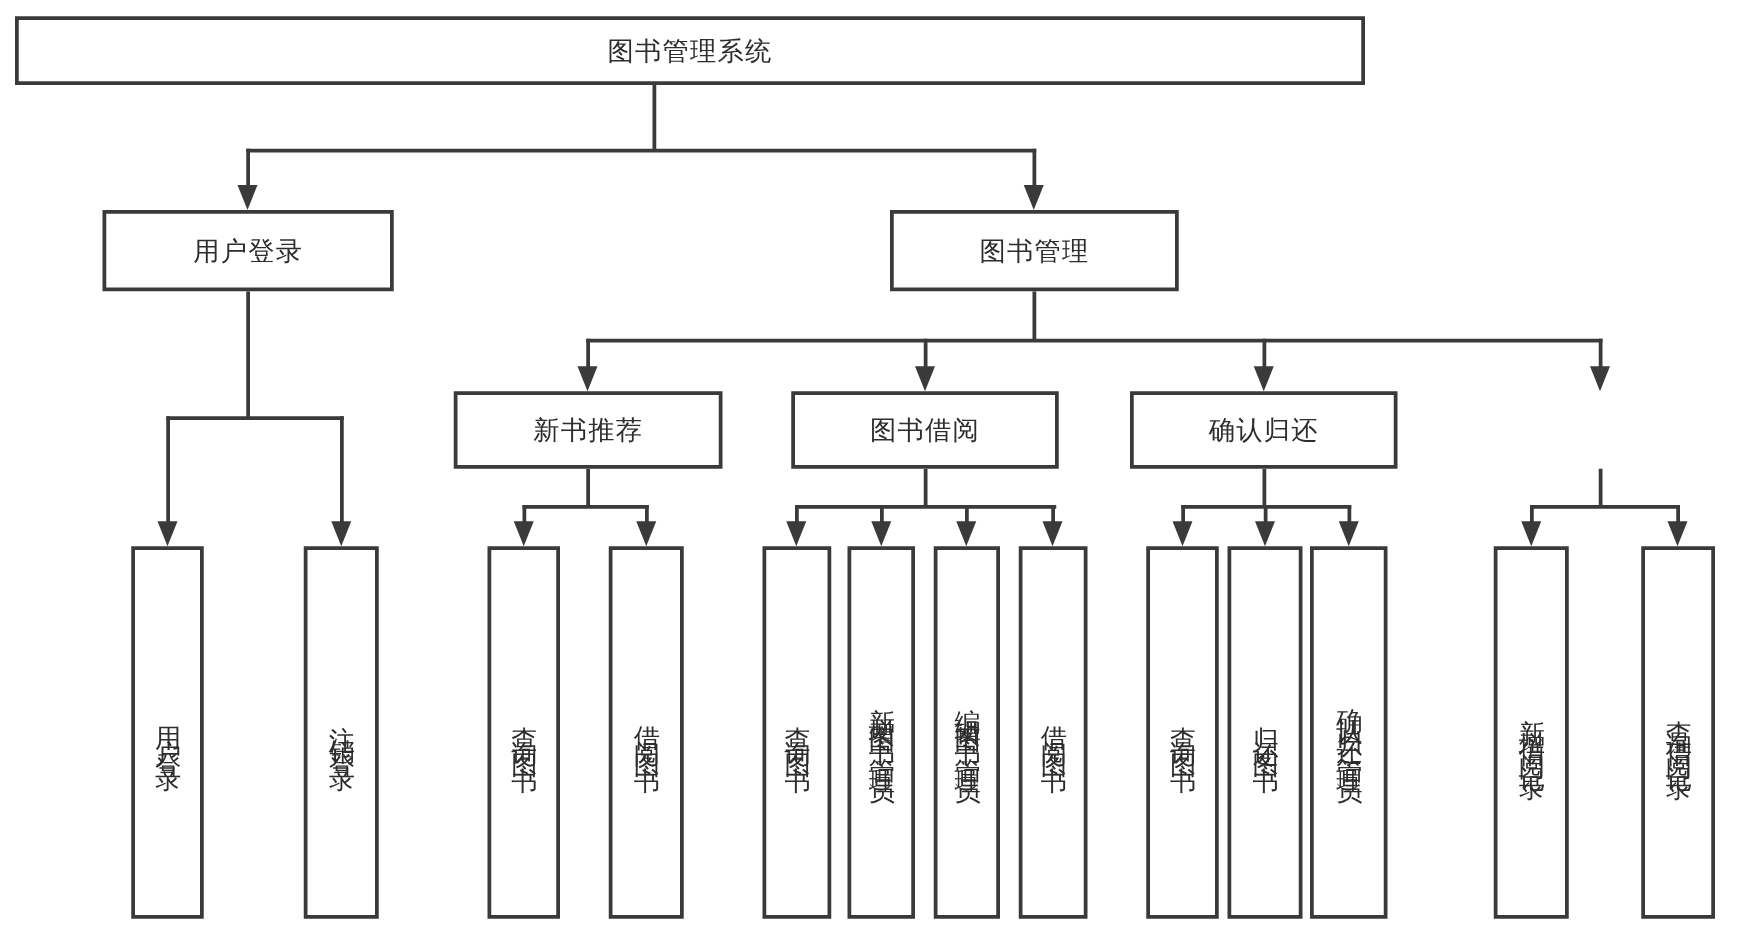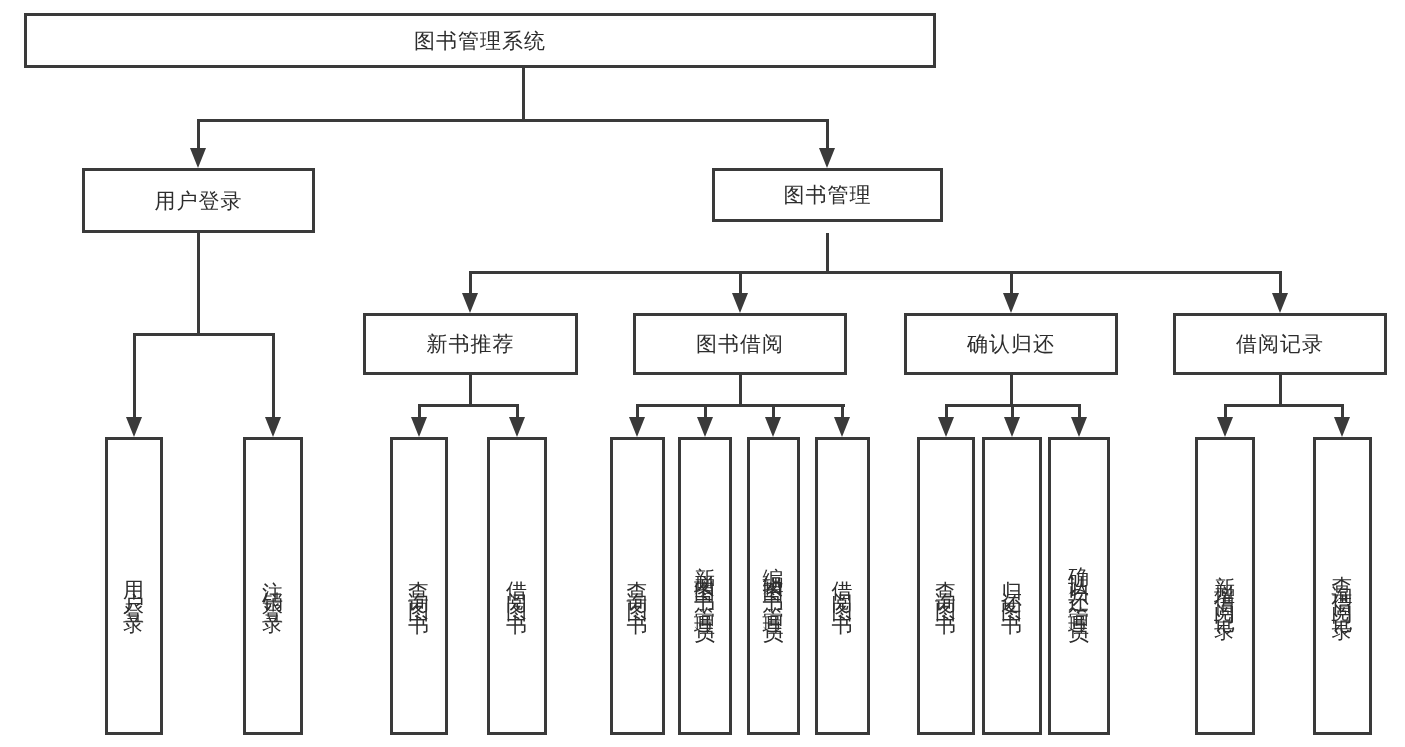--- a/index.html
+++ b/index.html
@@ -55,31 +55,31 @@
     letter-spacing:1px;
     z-index:4;
     white-space:nowrap;
   }
 </style>
 </head>
 <body>
 
 <div id="canvas">
 
-  <div class="hnode" style="left:24px;top:13px;width:912px;height:55px;">图书管理系统</div>
+  <div class="hnode" style="left:12px;top:13px;width:1080px;height:55px;">图书管理系统</div>
 
   <div class="ln" style="left:522px;top:68px;width:3px;height:53px;"></div>
   <div class="ln" style="left:197px;top:119px;width:632px;height:3px;"></div>
   <div class="ln" style="left:197px;top:119px;width:3px;height:31px;"></div>
   <div class="ar" style="left:190px;top:148px;"></div>
   <div class="ln" style="left:826px;top:119px;width:3px;height:31px;"></div>
   <div class="ar" style="left:819px;top:148px;"></div>
 
   <div class="hnode" style="left:82px;top:168px;width:233px;height:65px;">用户登录</div>
-  <div class="hnode" style="left:712px;top:168px;width:231px;height:54px;">图书管理</div>
+  <div class="hnode" style="left:712px;top:168px;width:231px;height:65px;">图书管理</div>
 
   <div class="ln" style="left:197px;top:233px;width:3px;height:102px;"></div>
   <div class="ln" style="left:133px;top:333px;width:142px;height:3px;"></div>
   <div class="ln" style="left:133px;top:333px;width:3px;height:86px;"></div>
   <div class="ar" style="left:126px;top:417px;"></div>
   <div class="ln" style="left:272px;top:333px;width:3px;height:86px;"></div>
   <div class="ar" style="left:265px;top:417px;"></div>
 
   <div class="ln" style="left:826px;top:233px;width:3px;height:40px;"></div>
   <div class="ln" style="left:469px;top:271px;width:813px;height:3px;"></div>
@@ -88,21 +88,20 @@
   <div class="ln" style="left:739px;top:271px;width:3px;height:24px;"></div>
   <div class="ar" style="left:732px;top:293px;"></div>
   <div class="ln" style="left:1010px;top:271px;width:3px;height:24px;"></div>
   <div class="ar" style="left:1003px;top:293px;"></div>
   <div class="ln" style="left:1279px;top:271px;width:3px;height:24px;"></div>
   <div class="ar" style="left:1272px;top:293px;"></div>
 
   <div class="hnode" style="left:363px;top:313px;width:215px;height:62px;">新书推荐</div>
   <div class="hnode" style="left:633px;top:313px;width:214px;height:62px;">图书借阅</div>
   <div class="hnode" style="left:904px;top:313px;width:214px;height:62px;">确认归还</div>
-  <div class="hnode" style="left:1173px;top:313px;width:214px;height:62px;">借阅记录</div>
 
   <div class="ln" style="left:469px;top:375px;width:3px;height:31px;"></div>
   <div class="ln" style="left:418px;top:404px;width:101px;height:3px;"></div>
   <div class="ln" style="left:418px;top:404px;width:3px;height:15px;"></div>
   <div class="ar" style="left:411px;top:417px;"></div>
   <div class="ln" style="left:516px;top:404px;width:3px;height:15px;"></div>
   <div class="ar" style="left:509px;top:417px;"></div>
 
   <div class="ln" style="left:739px;top:375px;width:3px;height:31px;"></div>
   <div class="ln" style="left:636px;top:404px;width:209px;height:3px;"></div>

